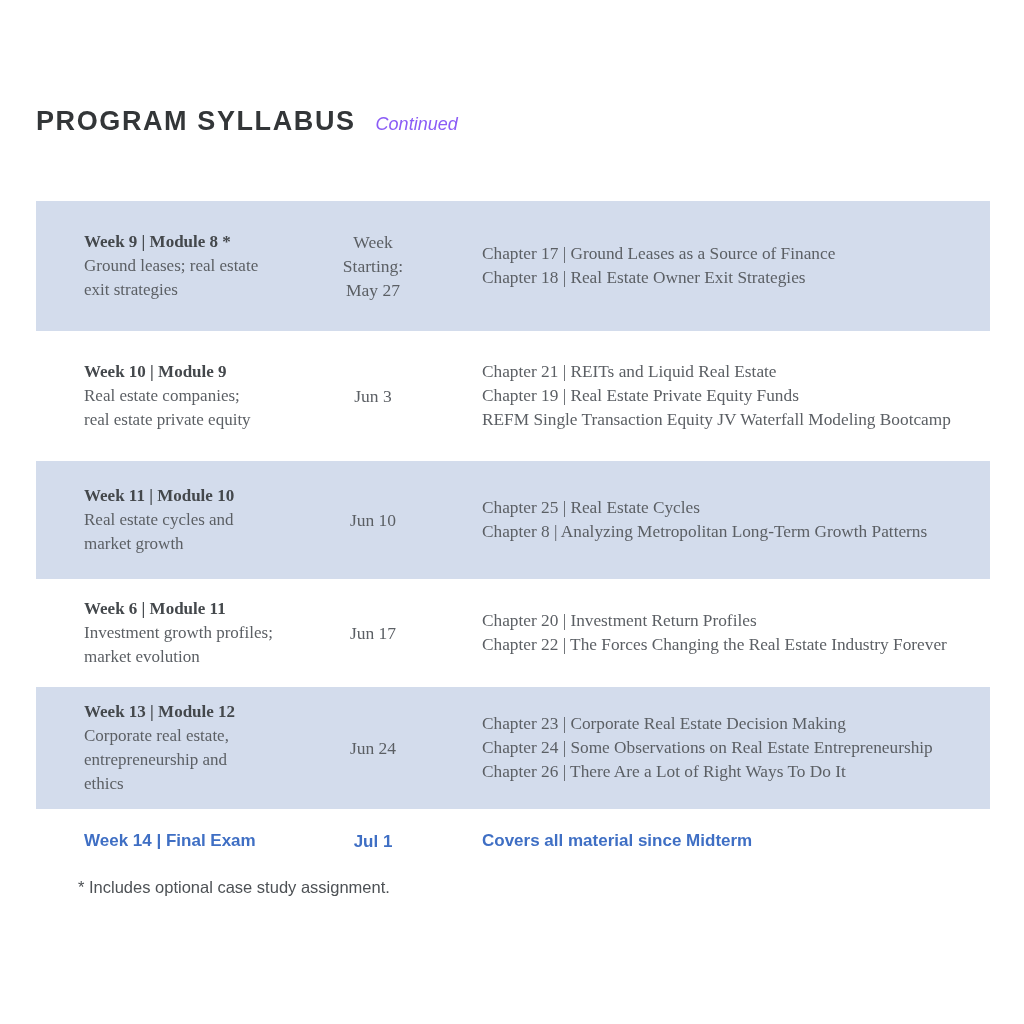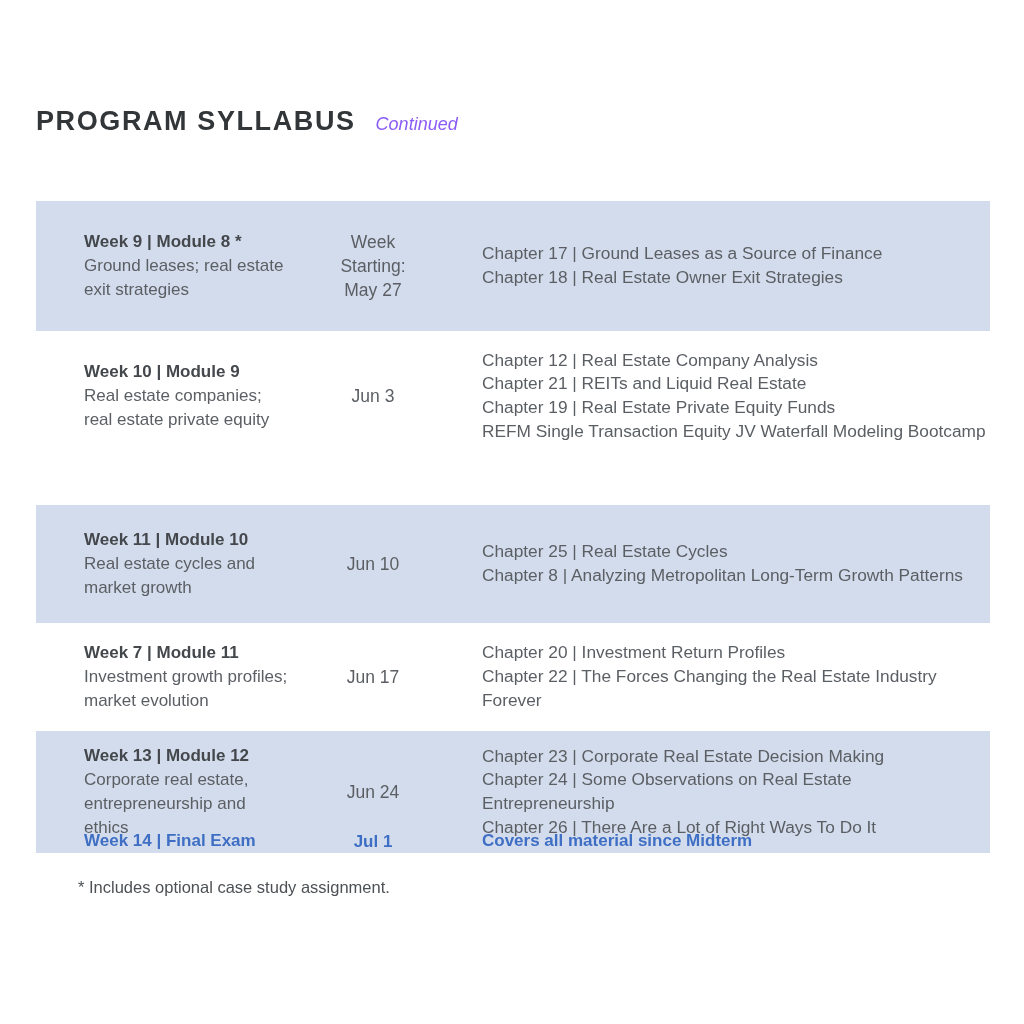--- a/index.html
+++ b/index.html
@@ -45,36 +45,37 @@
     color: #8b5cf6;
     line-height: 1;
   }
 
   
   .table {
     position: absolute;
     left: 36px;
     top: 201px;
     width: 954px;
+    font-family: Liberation Serif, serif;
   }
 
   .row {
     position: relative;
     display: flex;
     align-items: center;
     box-sizing: border-box;
     background: #ffffff;
   }
   .row.shaded {
     background: #d3dcec;
   }
 
   .row-r1 { height: 130px; }
   .row-r2 { height: 130px; }
-  .row-r3 { height: 118px; margin-top: 44px; }
+  .row-r3 { height: 118px; }
   .row-r4 { height: 108px; }
   .row-r5 { height: 122px; align-items: center; }
 
   .col-module {
     width: 258px;
     flex: 0 0 258px;
     padding-left: 48px;
     box-sizing: border-box;
   }
   .col-date {
@@ -192,21 +193,20 @@
     <div class="row row-r2">
       <div class="col-module">
         <p class="module-title">Week 10 | Module 9</p>
         <p class="module-desc">Real estate companies;</p>
         <p class="module-desc">real estate private equity</p>
       </div>
       <div class="col-date">
         <span class="date-label">Jun 3</span>
       </div>
       <div class="col-chapters">
-        <p class="chapter-line">Chapter 12 | Real Estate Company Analysis</p>
         <p class="chapter-line">Chapter 21 | REITs and Liquid Real Estate</p>
         <p class="chapter-line">Chapter 19 | Real Estate Private Equity Funds</p>
         <p class="chapter-line">REFM Single Transaction Equity JV Waterfall Modeling Bootcamp</p>
       </div>
     </div>
 
     <div class="row shaded row-r3">
       <div class="col-module">
         <p class="module-title">Week 11 | Module 10</p>
         <p class="module-desc">Real estate cycles and</p>
@@ -216,21 +216,21 @@
         <span class="date-label">Jun 10</span>
       </div>
       <div class="col-chapters">
         <p class="chapter-line">Chapter 25 | Real Estate Cycles</p>
         <p class="chapter-line">Chapter 8 | Analyzing Metropolitan Long-Term Growth Patterns</p>
       </div>
     </div>
 
     <div class="row row-r4">
       <div class="col-module">
-        <p class="module-title">Week 7 | Module 11</p>
+        <p class="module-title">Week 6 | Module 11</p>
         <p class="module-desc">Investment growth profiles;</p>
         <p class="module-desc">market evolution</p>
       </div>
       <div class="col-date">
         <span class="date-label">Jun 17</span>
       </div>
       <div class="col-chapters">
         <p class="chapter-line">Chapter 20 | Investment Return Profiles</p>
         <p class="chapter-line wrapline">Chapter 22 | The Forces Changing the Real Estate Industry Forever</p>
       </div>

